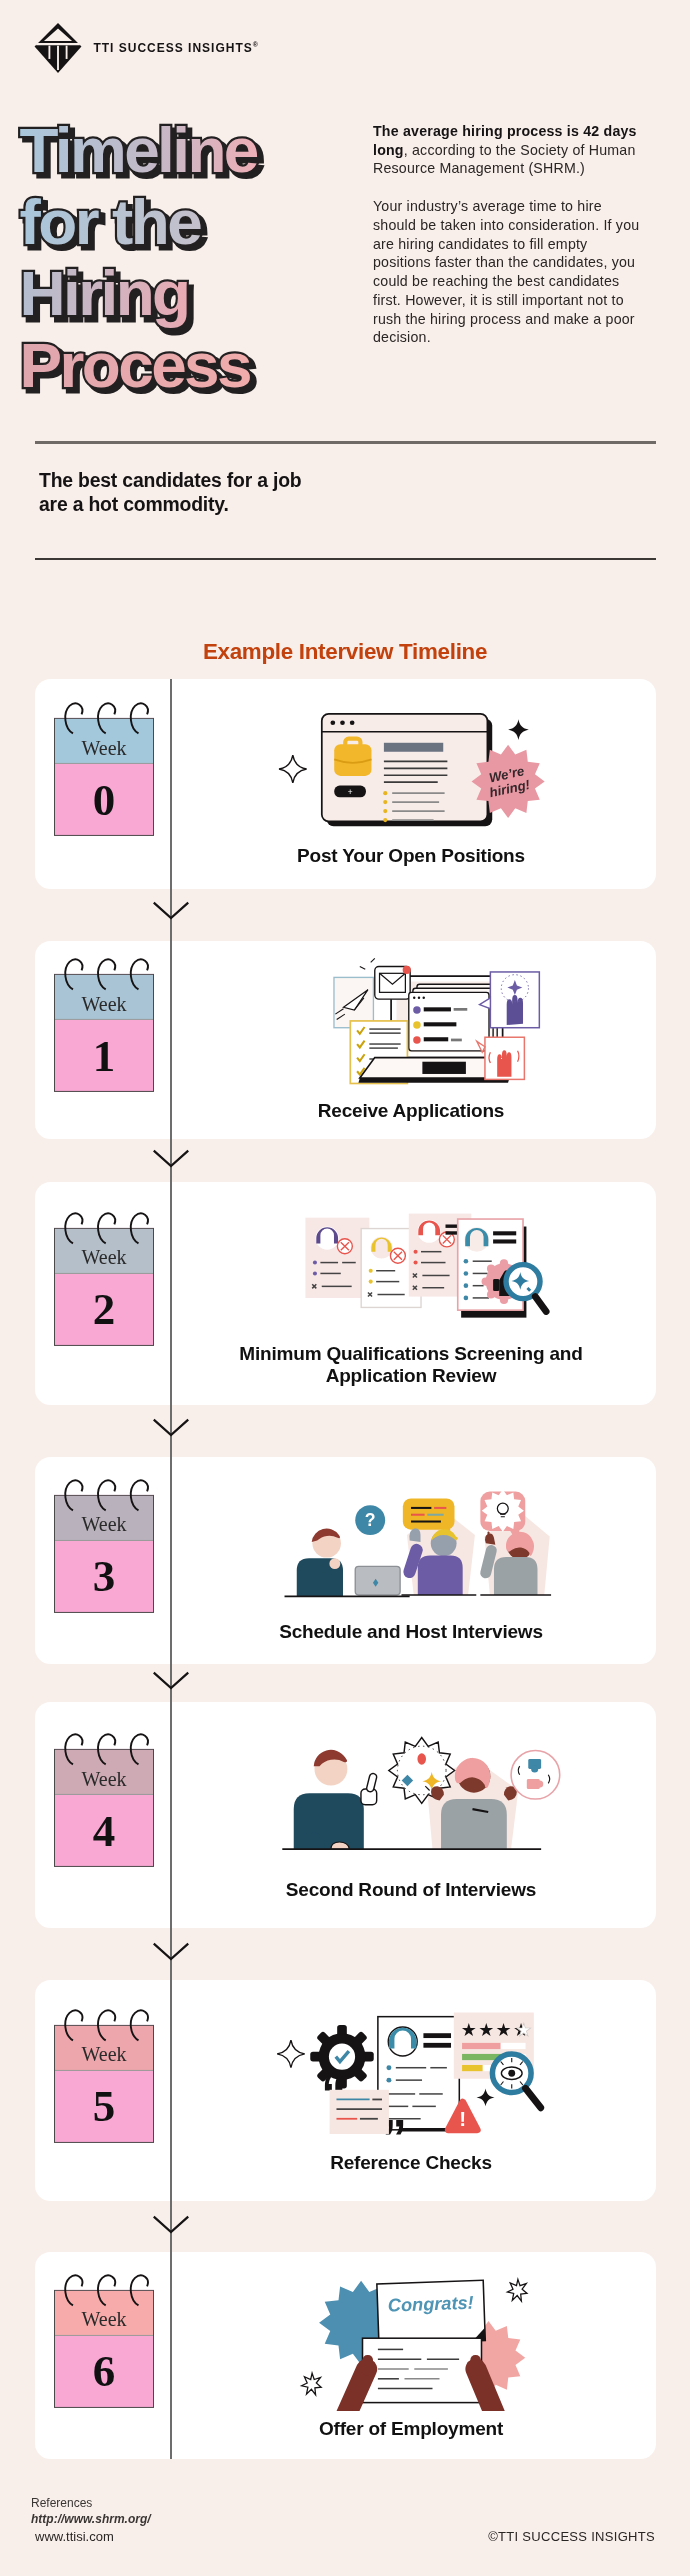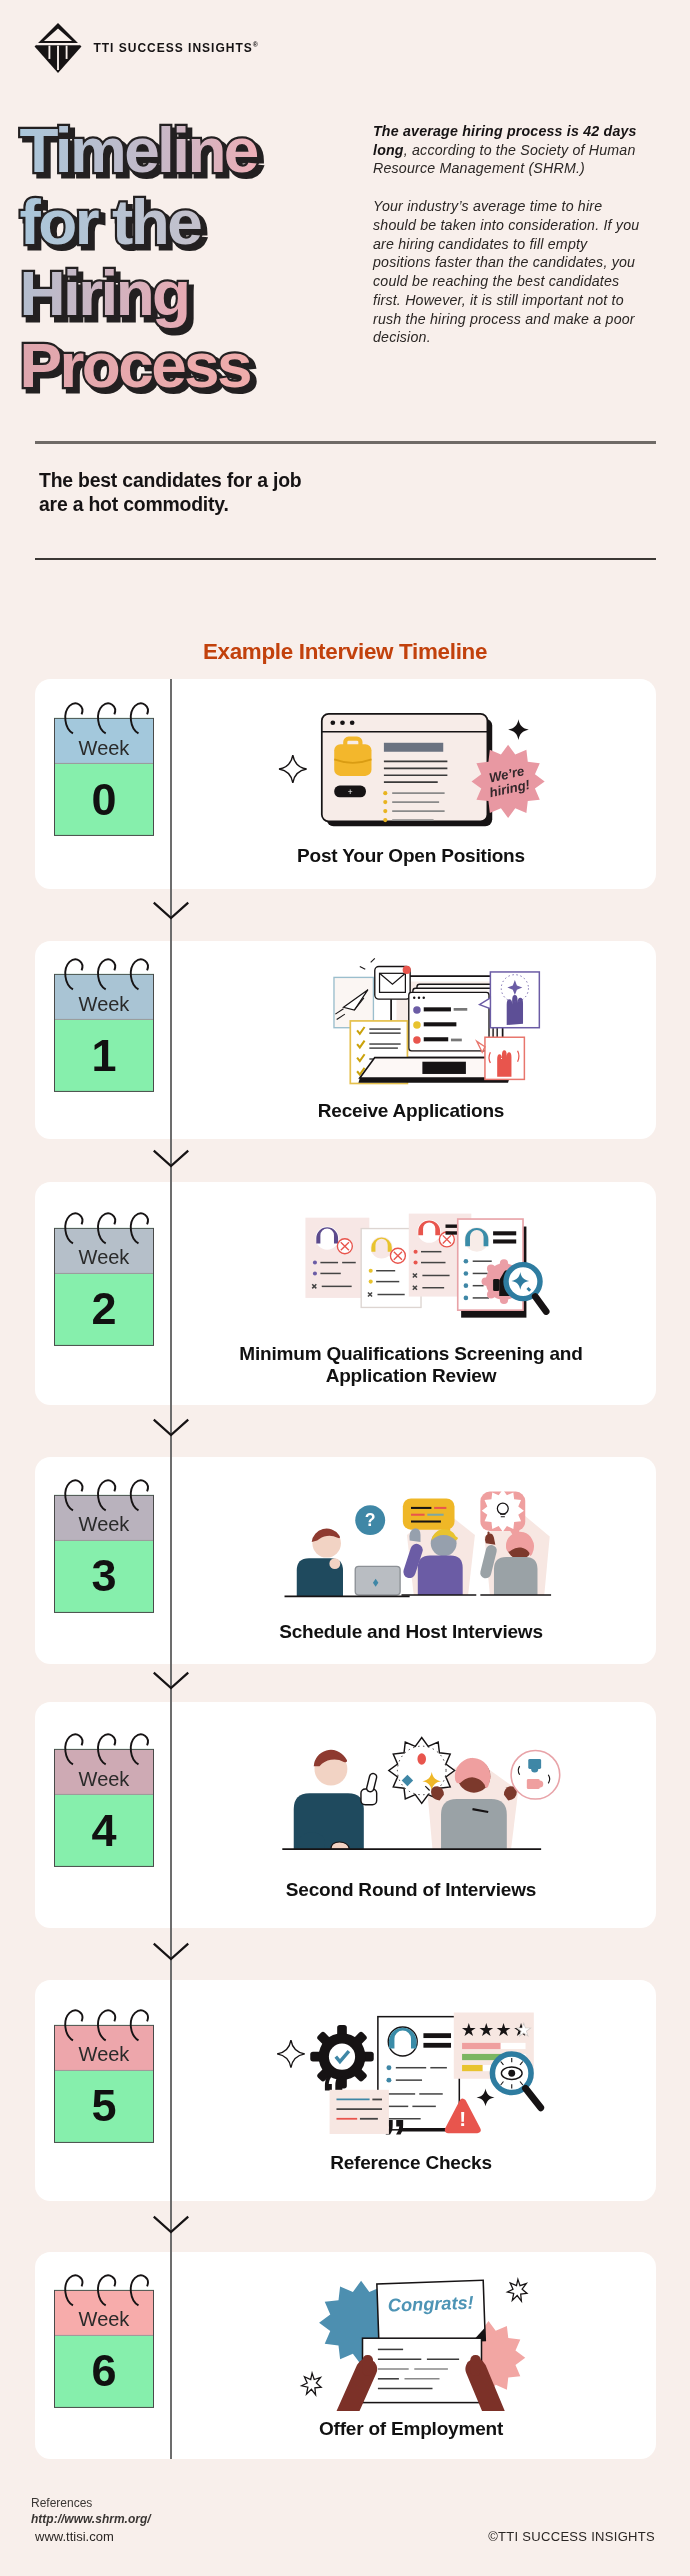--- a/index.html
+++ b/index.html
@@ -8,40 +8,40 @@
         font-family:"Liberation Sans",sans-serif;color:#1d1b1a;overflow:hidden;}
 
   
   .brand{position:absolute;left:33px;top:21px;display:flex;align-items:center;gap:10.4px;}
   .brand-text{font-weight:bold;font-size:12px;letter-spacing:1px;color:#161314;}
   .brand-text sup{font-size:7px;}
 
   
   .title-svg{position:absolute;left:15.5px;top:104px;}
   .hero-copy{position:absolute;left:373px;top:122px;width:288px;font-size:14.2px;line-height:1.32;color:#2a2624;letter-spacing:0.2px;}
-  .hero-copy p{margin:0 16px 19px 0;font-style:italic;}
+  .hero-copy p{margin:0 16px 19px 0;}
   .hero-copy strong{color:#161314;}
 
   .hr1{position:absolute;left:35px;top:441px;width:621px;height:2.6px;background:#6f6a66;}
   .hr2{position:absolute;left:35px;top:558px;width:621px;height:1.7px;background:#3c3835;}
 
   .hl-left{position:absolute;left:39px;top:469px;width:285px;font-size:19.4px;font-weight:bold;line-height:1.23;color:#161314;letter-spacing:-0.2px;}
   .hl-right{position:absolute;left:371px;top:473px;width:285px;font-size:13.4px;line-height:1.5;color:#2a2624;}
 
   .section-heading{position:absolute;left:0;top:639px;width:100%;text-align:center;
         font-size:22.4px;font-weight:800;color:#c2410c;letter-spacing:-0.3px;}
 
   
   .card{position:absolute;left:35px;width:621px;background:#ffffff;border-radius:15.5px;z-index:1;}
   .tline{position:absolute;left:170px;top:679px;width:1.7px;height:1780px;background:#6d6d6d;z-index:4;}
   .chev{position:absolute;left:151px;width:40px;height:22.4px;z-index:5;}
 
   .calendar{position:absolute;left:19px;top:50%;width:100px;transform:translateY(-56%);}
   .cal-rings{position:absolute;top:-19px;left:0;width:100%;height:38px;z-index:2;}
-  .cal-box{border:1.7px solid #4a4a4a;background:#86efac;}
+  .cal-box{border:1.7px solid #4a4a4a;background:#f9a8d4;font-family:Liberation Serif, serif;}
   .cal-head{height:45px;display:flex;align-items:flex-end;justify-content:center;padding-bottom:3.5px;
         font-size:20px;color:#2a2a2a;border-bottom:0.9px solid #9a9a9a;}
   .cal-num{height:71px;display:flex;align-items:center;justify-content:center;font-size:45px;font-weight:bold;color:#111;}
 
   .card-content{position:absolute;left:138px;right:7px;top:0;bottom:0;display:flex;flex-direction:column;
         align-items:center;justify-content:center;gap:7px;}
   .caption{font-size:19px;font-weight:bold;color:#111;text-align:center;max-width:380px;line-height:1.18;letter-spacing:-0.2px;}
 
   
   .refs{position:absolute;left:31px;top:2495px;font-size:12px;color:#3a3634;line-height:1.35;}

